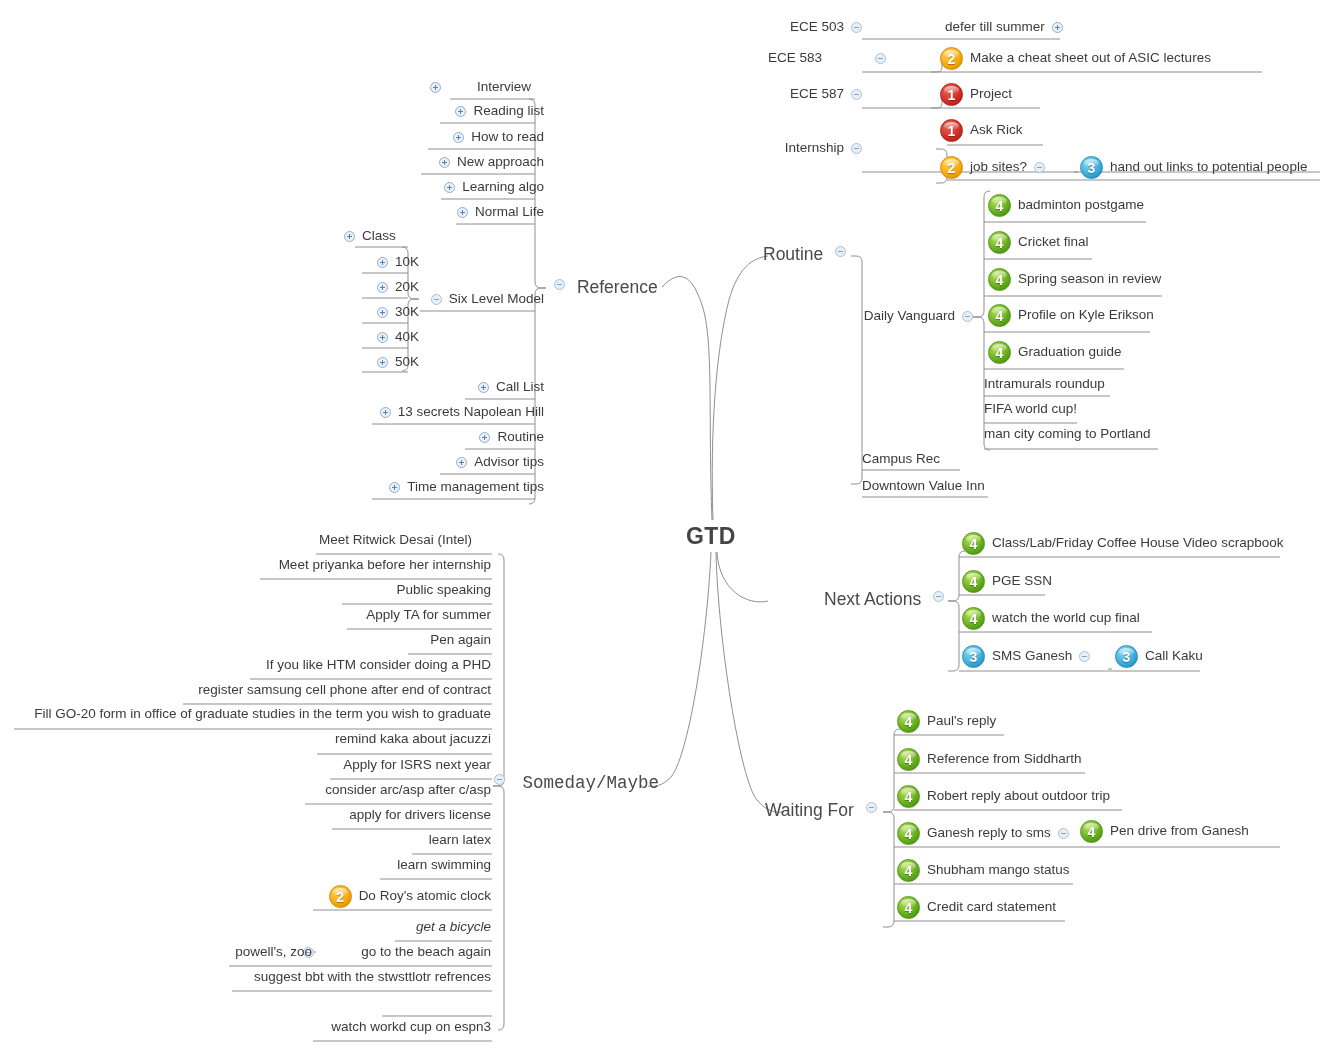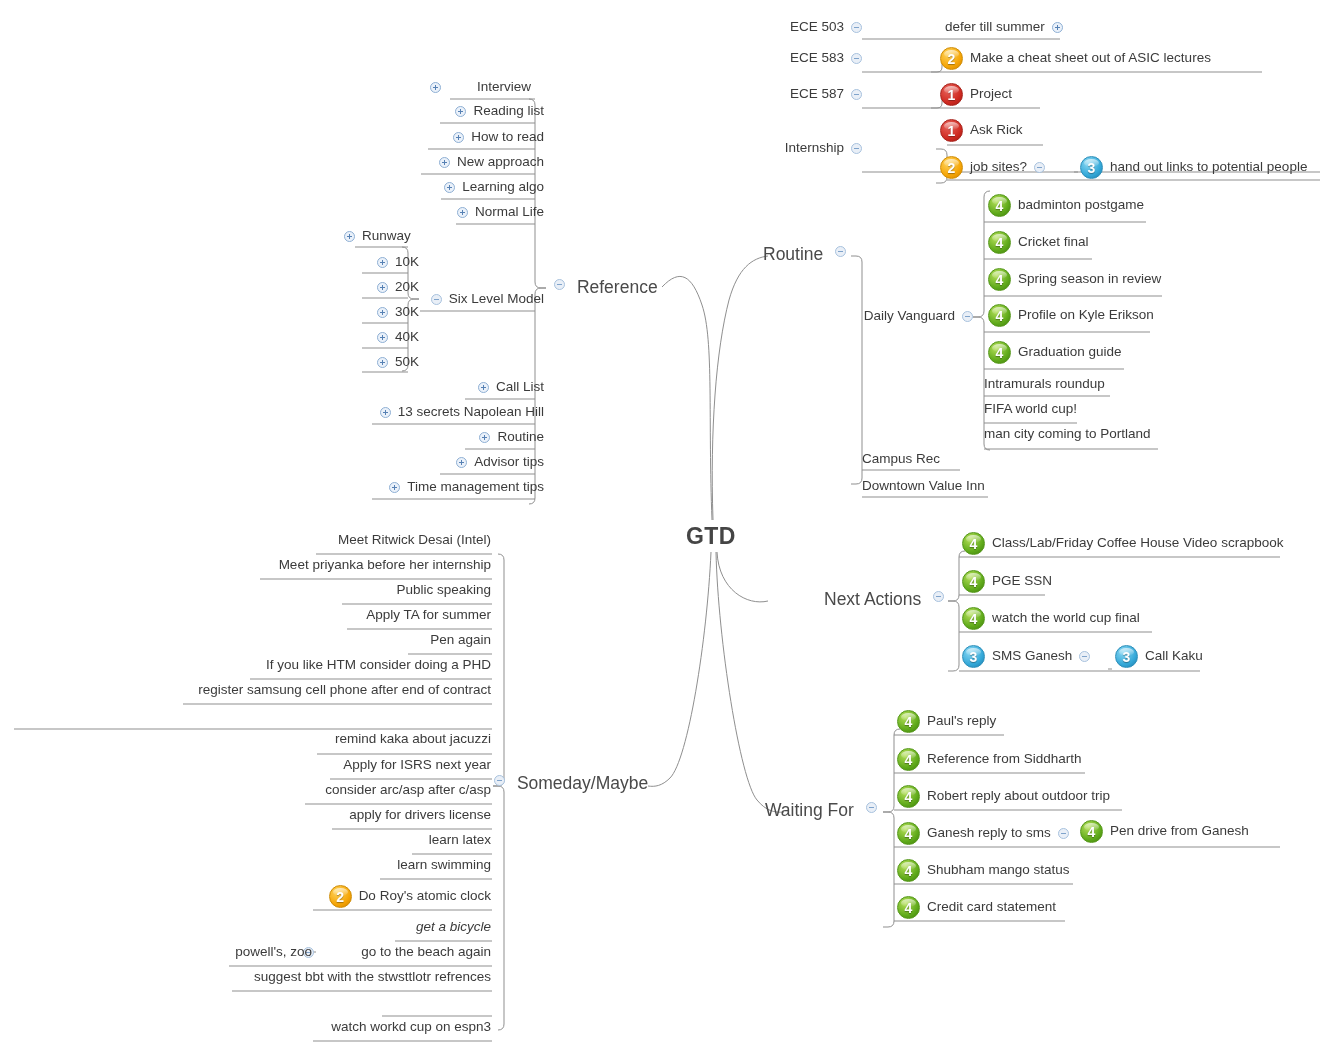--- a/index.html
+++ b/index.html
@@ -208,35 +208,35 @@
   <div class="mainlbl" style="left:824px;top:589px;">
     <span>Next Actions</span>
     <span class="tgl minus gap-r" style="vertical-align:3px;"></span>
   </div>
 
   <div class="mainlbl" style="left:765px;top:800px;">
     <span>Waiting For</span>
     <span class="tgl minus gap-r" style="vertical-align:3px;"></span>
   </div>
 
-  <div class="mainlbl" style="left:494px;top:773px;">
+  <div class="mainlbl" style="left:494px;top:773px;font-family:Liberation Mono, monospace;">
     <span class="tgl minus gap-l" style="vertical-align:3px;"></span>
     <span>Someday/Maybe</span>
   </div>
 
   <div class="node r" style="right:474px;top:20px;">
     <span class="txt">ECE 503</span>
     <span class="tgl minus gap-r"></span>
   </div>
   <div class="node" style="left:945px;top:20px;">
     <span class="txt">defer till summer</span>
     <span class="tgl plus gap-r"></span>
   </div>
 
-  <div class="node r" style="right:474px;top:51px;">
+  <div class="node r" style="right:450px;top:51px;gap:46px;">
     <span class="txt">ECE 583</span>
     <span class="tgl minus gap-r"></span>
   </div>
   <div class="node" style="left:940px;top:47px;">
     <span class="pri p2">2</span>
     <span class="txt">Make a cheat sheet out of ASIC lectures</span>
   </div>
 
   <div class="node r" style="right:474px;top:87px;">
     <span class="txt">ECE 587</span>
@@ -330,21 +330,21 @@
     <span class="tgl plus gap-l"></span>
     <span class="txt">Normal Life</span>
   </div>
 
   <div class="node r" style="right:792px;top:292px;">
     <span class="tgl minus gap-l"></span>
     <span class="txt">Six Level Model</span>
   </div>
   <div class="node" style="left:344px;top:229px;">
     <span class="tgl plus gap-l"></span>
-    <span class="txt">Runway</span>
+    <span class="txt">Class</span>
   </div>
   <div class="node r" style="right:917px;top:255px;">
     <span class="tgl plus gap-l"></span>
     <span class="txt">10K</span>
   </div>
   <div class="node r" style="right:917px;top:280px;">
     <span class="tgl plus gap-l"></span>
     <span class="txt">20K</span>
   </div>
   <div class="node r" style="right:917px;top:305px;">
@@ -426,40 +426,43 @@
   </div>
   <div class="node" style="left:897px;top:859px;">
     <span class="pri p4">4</span>
     <span class="txt">Shubham mango status</span>
   </div>
   <div class="node" style="left:897px;top:896px;">
     <span class="pri p4">4</span>
     <span class="txt">Credit card statement</span>
   </div>
 
-  <div class="node r" style="right:845px;top:533px;">
+  <div class="node r" style="right:864px;top:533px;">
     <span class="txt">Meet Ritwick Desai (Intel)</span>
   </div>
   <div class="node r" style="right:845px;top:558px;">
     <span class="txt">Meet priyanka before her internship</span>
   </div>
   <div class="node r" style="right:845px;top:583px;text-align:center;">
     <span class="txt">Public speaking</span>
   </div>
   <div class="node r" style="right:845px;top:608px;">
     <span class="txt">Apply TA for summer</span>
   </div>
   <div class="node r" style="right:845px;top:633px;">
     <span class="txt">Pen again</span>
   </div>
   <div class="node r" style="right:845px;top:658px;">
     <span class="txt">If you like HTM consider doing a PHD</span>
   </div>
   <div class="node r" style="right:845px;top:683px;">
     <span class="txt">register samsung cell phone after end of contract</span>
+  </div>
+  <div class="node r" style="right:845px;top:707px;">
+    <span class="txt">Fill GO-20 form in office of graduate studies in the term you wish to graduate</span>
   </div>
   <div class="node r" style="right:845px;top:732px;">
     <span class="txt">remind kaka about jacuzzi</span>
   </div>
   <div class="node r" style="right:845px;top:758px;">
     <span class="txt">Apply for ISRS next year</span>
   </div>
   <div class="node r" style="right:845px;top:783px;">
     <span class="txt">consider arc/asp after c/asp</span>
   </div>

